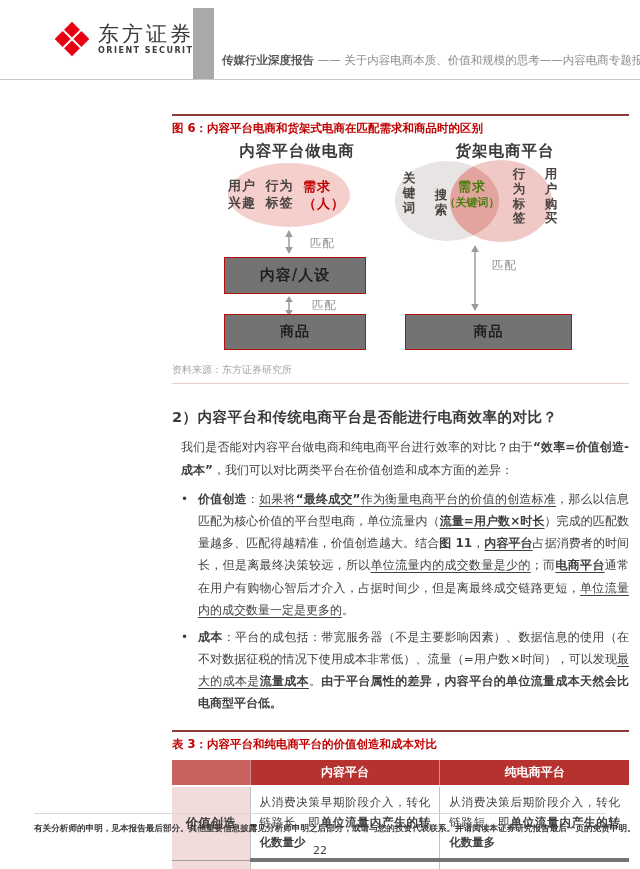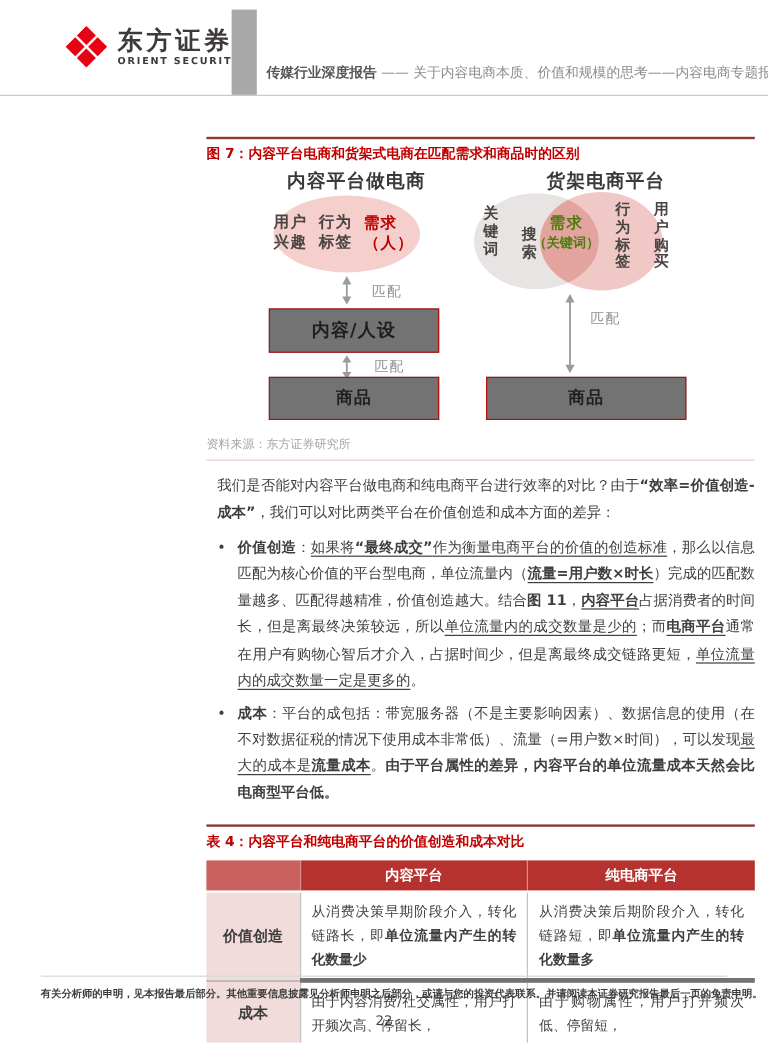--- a/index.html
+++ b/index.html
@@ -5,21 +5,21 @@
   * { margin:0; padding:0; box-sizing:border-box; }
   html,body { background:#fff; }
   .page {
     position:relative; width:640px; height:869px; margin:0 auto; background:#ffffff;
     font-family:"DejaVu Sans","Liberation Sans",sans-serif; color:#3f3f3f; overflow:hidden;
   }
   
   .header { position:relative; height:80px; border-bottom:1px solid #c9c9c9; }
   .brand { position:absolute; left:54px; top:21px; display:flex; align-items:center; gap:8px; }
   .logo-svg { width:36px; height:36px; display:block; }
-  .brand-cn { font-size:21px; font-weight:bold; color:#3e3a39; letter-spacing:3px; line-height:1.1; }
+  .brand-cn { font-size:21px; font-weight:normal; color:#3e3a39; letter-spacing:3px; line-height:1.1; }
   .brand-en { font-size:8px; font-weight:bold; color:#3e3a39; letter-spacing:1.5px; }
   .header-bar { position:absolute; left:193px; top:8px; width:21px; height:71px; background:#a9a9a9; }
   .header-title { position:absolute; left:222px; bottom:11px; font-size:11.5px; color:#8f8b8b; white-space:nowrap; }
   .header-title .rt { font-weight:bold; color:#595656; }
   
   .content { position:absolute; left:172px; top:114px; width:457px; }
   .rule-title { border-top:2px solid #8e3b37; padding-top:5px; font-size:11.5px; font-weight:bold; color:#c00000; }
   .source { margin-top:8px; padding-bottom:6px; border-bottom:1px solid #eccbc9; font-size:10px; color:#a8a4a4; }
   
   .diagram { position:relative; height:214px; margin-top:5px; }
@@ -91,21 +91,21 @@
       </div>
     </div>
     <div class="header-bar"></div>
     <div class="header-title">
       <span class="rt">传媒行业深度报告</span><span> —— </span><span>关于内容电商本质、价值和规模的思考——内容电商专题报告之一</span>
     </div>
   </header>
 
   <main class="content">
 
-    <div class="rule-title">图 7：内容平台电商和货架式电商在匹配需求和商品时的区别</div>
+    <div class="rule-title">图 6：内容平台电商和货架式电商在匹配需求和商品时的区别</div>
 
     <div class="diagram">
       <div class="dg-heading dg-h2">货架电商平台</div>
       <div class="dg-heading dg-h1">内容平台做电商</div>
 
       <div class="ellipse">
         <span class="el-dark">用户兴趣</span>
         <span class="el-dark">行为标签</span>
         <span class="el-red">需求（人）</span>
       </div>
@@ -156,32 +156,33 @@
         <polygon points="6,66 2.2,59 9.8,59" fill="#9b9b9b"></polygon>
       </svg>
       <span class="match m3">匹配</span>
       <div class="dbox b3">
         <span>商品</span>
       </div>
     </div>
 
     <div class="source">资料来源：东方证券研究所</div>
 
+    <h2 class="sec-heading">2）内容平台和传统电商平台是否能进行电商效率的对比？</h2>
     <p class="para"><span>我们是否能对内容平台做电商和纯电商平台进行效率的对比？由于</span><span class="b">“效率=价值创造-成本”</span><span>，我们可以对比两类平台在价值创造和成本方面的差异：</span></p>
 
     <div class="bullet">
       <span class="marker">•</span>
       <div class="bullet-text"><span class="b">价值创造</span><span>：</span><span class="u">如果将</span><span class="b u">“最终成交”</span><span class="u">作为衡量电商平台的价值的创造标准</span><span>，那么以信息匹配为核心价值的平台型电商，单位流量内（</span><span class="b u">流量=用户数×时长</span><span>）完成的匹配数量越多、匹配得越精准，价值创造越大。结合</span><span class="b">图 11</span><span>，</span><span class="b u">内容平台</span><span>占据消费者的时间长，但是离最终决策较远，所以</span><span class="u">单位流量内的成交数量是少的</span><span>；而</span><span class="b u">电商平台</span><span>通常在用户有购物心智后才介入，占据时间少，但是离最终成交链路更短，</span><span class="u">单位流量内的成交数量一定是更多的</span><span>。</span></div>
     </div>
     <div class="bullet">
       <span class="marker">•</span>
       <div class="bullet-text"><span class="b">成本</span><span>：平台的成包括：带宽服务器（不是主要影响因素）、数据信息的使用（在不对数据征税的情况下使用成本非常低）、流量（=用户数×时间），可以发现</span><span class="u">最大的成本是</span><span class="b u">流量成本</span><span>。</span><span class="b">由于平台属性的差异，内容平台的单位流量成本天然会比电商型平台低。</span></div>
     </div>
 
-    <div class="rule-title tbl-title">表 4：内容平台和纯电商平台的价值创造和成本对比</div>
+    <div class="rule-title tbl-title">表 3：内容平台和纯电商平台的价值创造和成本对比</div>
 
     <table>
       <thead>
         <tr>
           <th class="corner"></th>
           <th>内容平台</th>
           <th>纯电商平台</th>
         </tr>
       </thead>
       <tbody>

